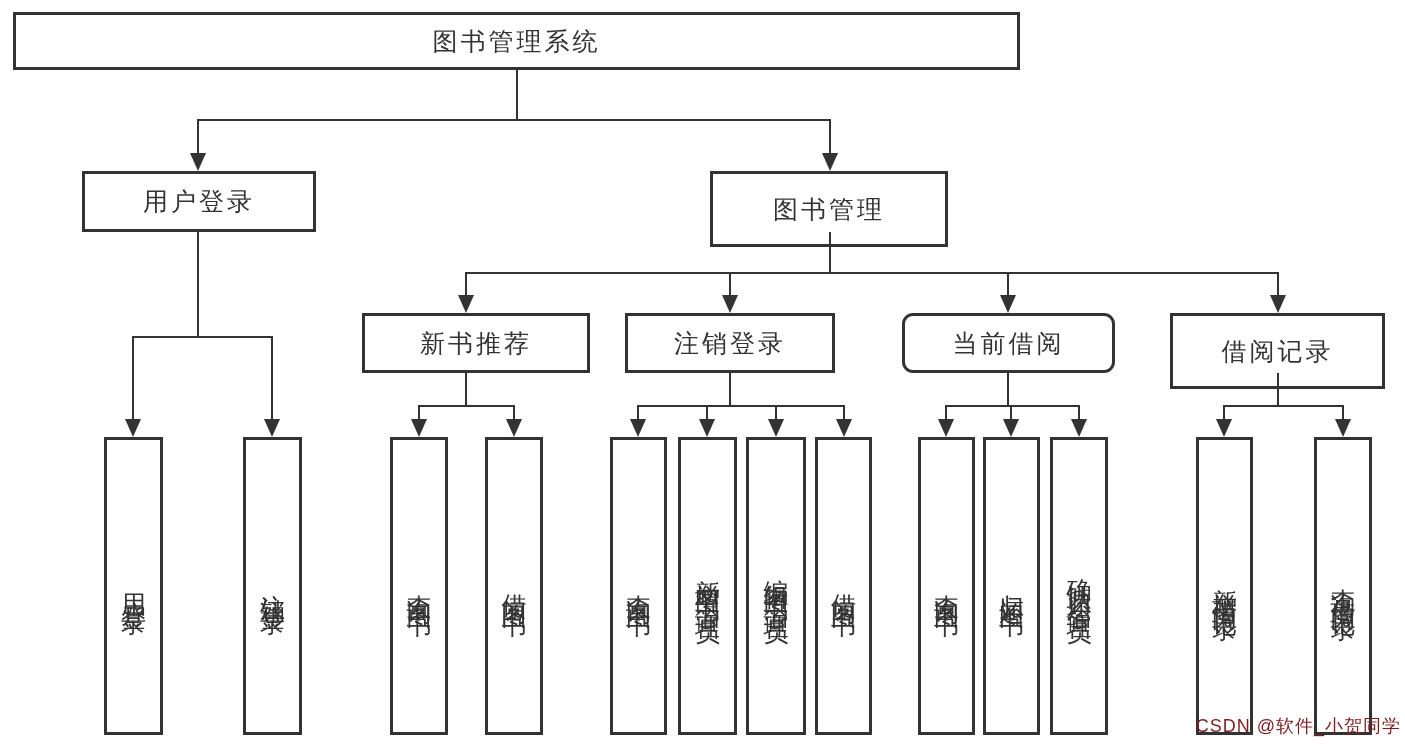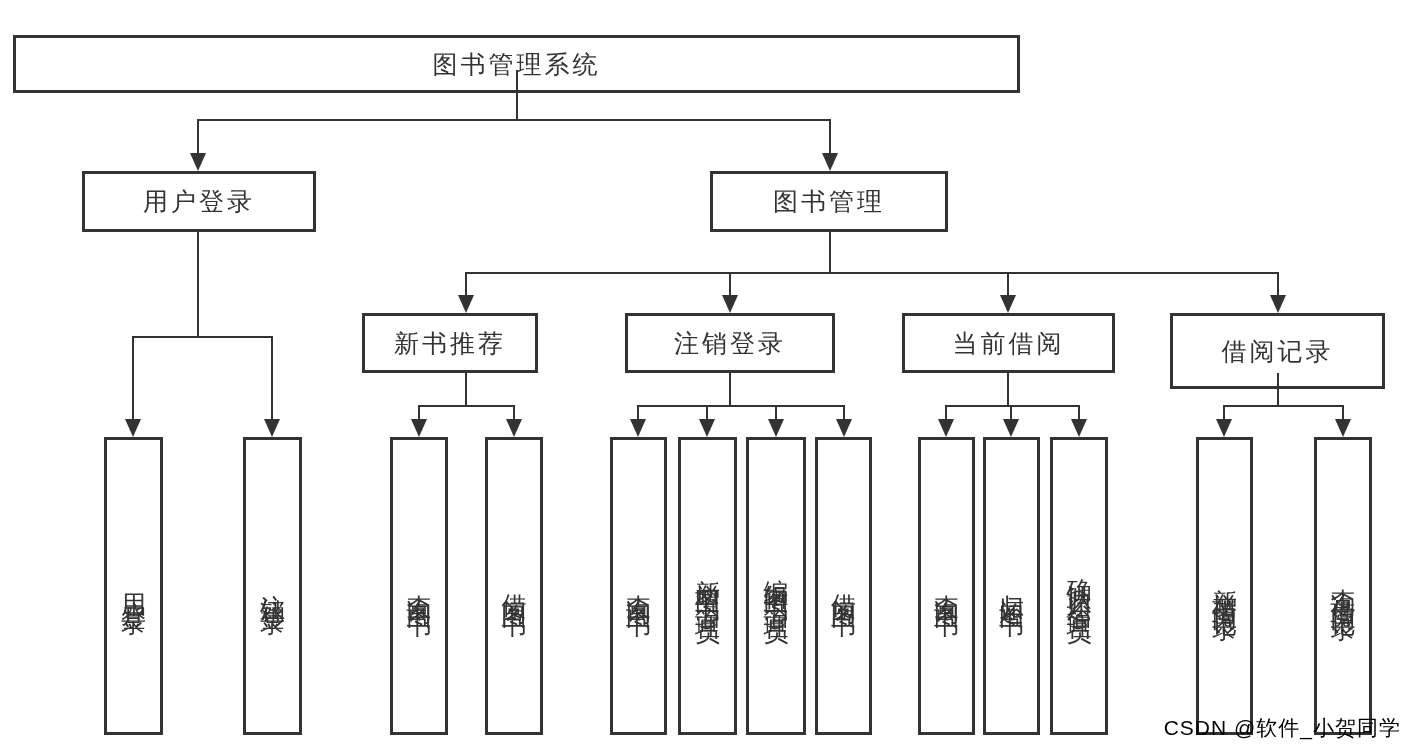--- a/index.html
+++ b/index.html
@@ -44,67 +44,67 @@
   .arrow::after {
     content:""; position:absolute;
     left:0; bottom:0; width:0; height:0;
     border-left:8px solid transparent;
     border-right:8px solid transparent;
     border-top:18px solid #333333;
   }
   .watermark {
     position:absolute;
     top:714px; right:4px;
-    font-size:21px;
-    color:#000000;
+    font-size:18px;
+    color:#7f1d1d;
     letter-spacing:1px;
     white-space:nowrap;
     text-align:right;
   }
 </style>
 </head>
 <body>
 
 <div id="canvas">
 
-  <div class="box hnode" style="left:13px; top:12px; width:1007px; height:58px;margin-top:23px;">
+  <div class="box hnode" style="left:13px; top:12px; width:1007px; height:58px;">
     <span>图书管理系统</span>
   </div>
 
   <div class="vline" style="left:516px; top:70px; height:49px;"></div>
   <div class="hline" style="left:197px; top:119px; width:634px;"></div>
   <div class="arrow" style="left:190px; top:119px; height:52px;"></div>
   <div class="arrow" style="left:822px; top:119px; height:52px;"></div>
 
   <div class="box hnode" style="left:82px; top:171px; width:234px; height:61px;">
     <span>用户登录</span>
   </div>
-  <div class="box hnode" style="left:710px; top:171px; width:238px; height:61px;">
+  <div class="box hnode" style="left:710px; top:171px; width:238px; height:76px;">
     <span>图书管理</span>
   </div>
 
   <div class="vline" style="left:197px; top:232px; height:104px;"></div>
   <div class="hline" style="left:132px; top:336px; width:141px;"></div>
   <div class="arrow" style="left:125px; top:336px; height:101px;"></div>
   <div class="arrow" style="left:264px; top:336px; height:101px;"></div>
 
   <div class="vline" style="left:829px; top:232px; height:40px;"></div>
   <div class="hline" style="left:465px; top:272px; width:814px;"></div>
   <div class="arrow" style="left:458px; top:272px; height:41px;"></div>
   <div class="arrow" style="left:722px; top:272px; height:41px;"></div>
   <div class="arrow" style="left:1000px; top:272px; height:41px;"></div>
   <div class="arrow" style="left:1270px; top:272px; height:41px;"></div>
 
-  <div class="box hnode" style="left:362px; top:313px; width:176px; height:60px;">
+  <div class="box hnode" style="left:362px; top:313px; width:228px; height:60px;">
     <span>新书推荐</span>
   </div>
   <div class="box hnode" style="left:625px; top:313px; width:210px; height:60px;">
     <span>注销登录</span>
   </div>
-  <div class="box hnode" style="left:902px; top:313px; width:213px; height:60px;">
+  <div class="box hnode" style="left:902px; top:313px; width:213px; height:60px;border-radius:11px;">
     <span>当前借阅</span>
   </div>
   <div class="box hnode" style="left:1170px; top:313px; width:215px; height:76px;">
     <span>借阅记录</span>
   </div>
 
   <div class="vline" style="left:465px; top:373px; height:32px;"></div>
   <div class="hline" style="left:418px; top:405px; width:97px;"></div>
   <div class="arrow" style="left:411px; top:405px; height:32px;"></div>
   <div class="arrow" style="left:506px; top:405px; height:32px;"></div>

